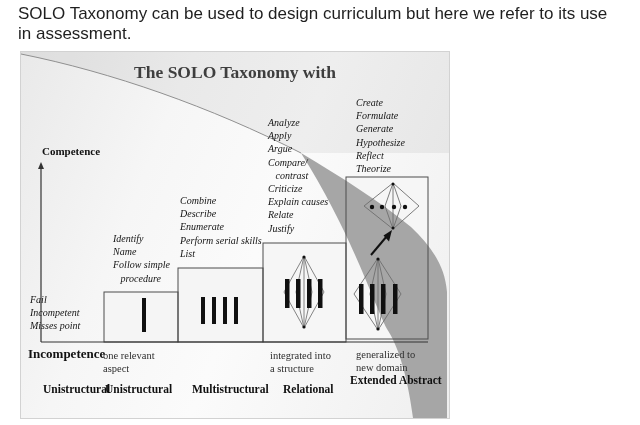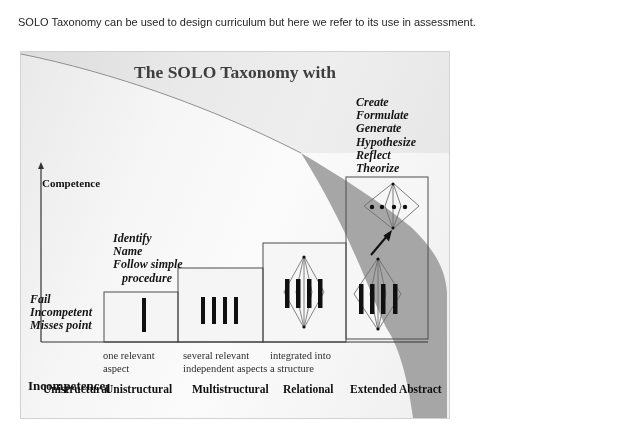--- a/index.html
+++ b/index.html
@@ -1,27 +1,27 @@
 <!DOCTYPE html>
 <html><head>
 <meta charset="utf-8">
 <style>
   html,body{margin:0;padding:0;background:#ffffff;}
   .screen{position:relative;width:640px;height:425px;background:#ffffff;overflow:hidden;
           font-family:"Liberation Serif", serif;color:#1c1c1c;}
-  .intro{position:absolute;left:18px;top:16px;width:600px;
-         font-family:"Liberation Sans", sans-serif;font-size:11px;color:#1f1f1f;}
+  .intro{position:absolute;left:18px;top:4px;width:600px;
+         font-family:"Liberation Sans", sans-serif;font-size:17px;color:#1f1f1f;}
   .panel{position:absolute;left:20px;top:51px;width:428px;height:366px;
          border:1px solid #d2d2d2;
          background:linear-gradient(112deg,#e9e9e9 0%,#f6f6f6 30%,#fbfbfb 55%,#efefef 100%);}
   .art{position:absolute;left:0;top:0;width:428px;height:366px;}
   .t{position:absolute;white-space:pre;}
   .title{left:0;right:0;text-align:center;font-weight:bold;font-size:17.5px;color:#3e3e3e;}
-  .axis-label{font-weight:bold;font-size:11px;color:#111;margin-top:32px;}
-  .verbs{font-weight:bold;font-style:italic;font-size:12px;line-height:13.2px;color:#141414;}
+  .axis-label{font-weight:bold;font-size:11px;color:#111;}
+  .verbs{font-weight:normal;font-style:italic;font-size:10px;line-height:13.2px;color:#141414;}
   .desc{font-size:10.5px;line-height:13px;color:#2e2e2e;}
   .lvl{font-weight:bold;font-size:11.5px;color:#101010;}
 </style>
 </head>
 <body>
 
 <div class="screen">
 
   <div class="intro">SOLO Taxonomy can be used to design curriculum but here we refer to its use in assessment.</div>
 
@@ -118,34 +118,48 @@
     <div class="t axis-label" style="left:21px;top:93px">Competence</div>
     <div class="t axis-label" style="left:7px;top:294px;font-size:13px">Incompetence</div>
 
     <div class="t verbs" style="left:9px;top:241px;line-height:13px">Fail
 Incompetent
 Misses point</div>
     <div class="t verbs" style="left:92px;top:180px">Identify
 Name
 Follow simple
    procedure</div>
+    <div class="t verbs" style="left:159px;top:142px">Combine
+Describe
+Enumerate
+Perform serial skills
+List</div>
+    <div class="t verbs" style="left:247px;top:64px">Analyze
+Apply
+Argue
+Compare/
+   contrast
+Criticize
+Explain causes
+Relate
+Justify</div>
     <div class="t verbs" style="left:335px;top:44px">Create
 Formulate
 Generate
 Hypothesize
 Reflect
 Theorize</div>
 
     <div class="t desc" style="left:82px;top:297px">one relevant
 aspect</div>
-    <div class="t desc" style="left:162px;top:297px">several relevant
-independent aspects</div>
     <div class="t desc" style="left:249px;top:297px">integrated into
 a structure</div>
+    <div class="t desc" style="left:335px;top:296px">generalized to
+new domain</div>
 
     <div class="t lvl" style="left:22px;top:331px">Unistructural</div>
     <div class="t lvl" style="left:84px;top:331px">Unistructural</div>
     <div class="t lvl" style="left:171px;top:331px">Multistructural</div>
     <div class="t lvl" style="left:262px;top:331px">Relational</div>
-    <div class="t lvl" style="left:329px;top:331px">Extended Abstract</div>
+    <div class="t lvl" style="left:329px;top:322px">Extended Abstract</div>
 
   </div>
 </div>
 
 </body></html>

